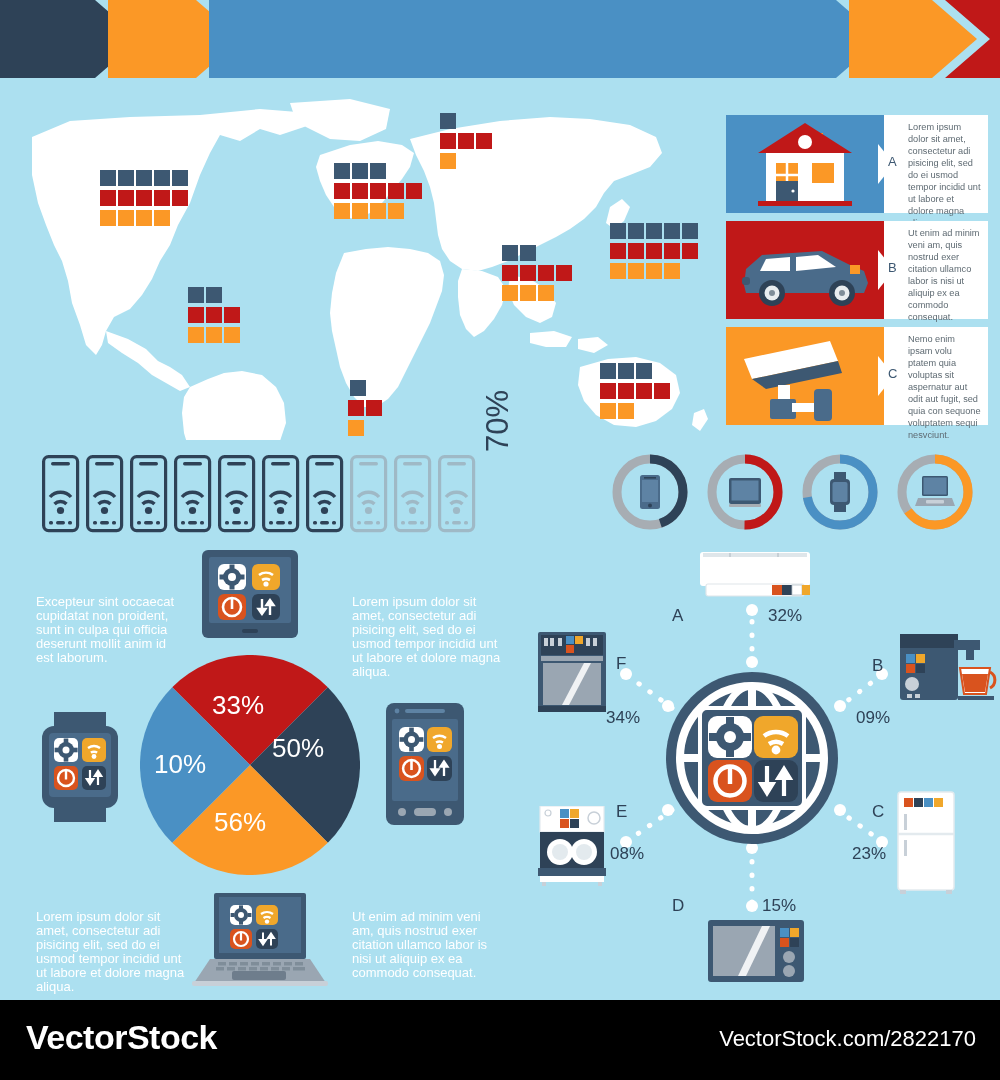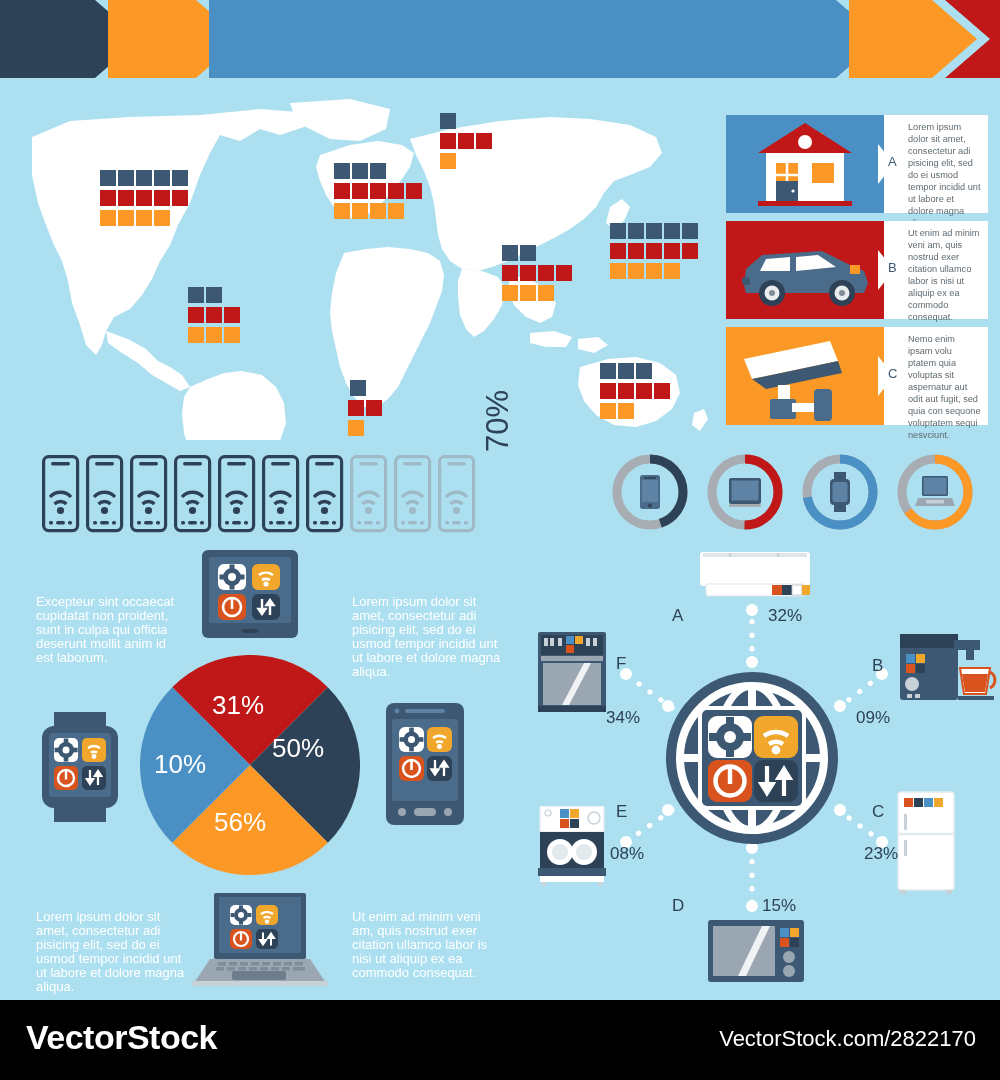--- a/index.html
+++ b/index.html
@@ -573,21 +573,21 @@
 </svg>
 
 <div id="pie-wrap">
   <svg width="220" height="220" viewBox="0 0 220 220">
 
     <path d="M110,110 L32.2,32.2 A110,110 0 0 1 187.8,32.2 Z" fill="#c01818"></path>
     <path d="M110,110 L187.8,32.2 A110,110 0 0 1 187.8,187.8 Z" fill="#2e4257"></path>
     <path d="M110,110 L187.8,187.8 A110,110 0 0 1 32.2,187.8 Z" fill="#fb9826"></path>
     <path d="M110,110 L32.2,187.8 A110,110 0 0 1 32.2,32.2 Z" fill="#4a90c4"></path>
   </svg>
-  <div class="pie-label" style="left:72px;top:35px;">31%</div>
+  <div class="pie-label" style="left:72px;top:35px;">33%</div>
   <div class="pie-label" style="left:132px;top:78px;">50%</div>
   <div class="pie-label" style="left:74px;top:152px;">56%</div>
   <div class="pie-label" style="left:14px;top:94px;">10%</div>
 </div>
 
 <svg id="laptop" width="136" height="96" viewBox="0 0 136 96">
   <rect x="22" y="0" width="92" height="66" rx="2" fill="#3d5872"></rect>
   <rect x="27" y="4" width="82" height="56" fill="#4a6b8a"></rect>
   <g>
       <rect x="38" y="12" width="22" height="20" rx="5" fill="#ffffff"></rect>
@@ -739,21 +739,21 @@
     <rect x="8" y="8" width="9" height="9" fill="#d9531e"></rect>
     <rect x="18" y="8" width="9" height="9" fill="#2e4257"></rect>
     <rect x="28" y="8" width="9" height="9" fill="#4a90c4"></rect>
     <rect x="38" y="8" width="9" height="9" fill="#f0a72b"></rect>
     <rect x="8" y="24" width="3" height="16" fill="#c8d0d8"></rect>
     <rect x="8" y="50" width="3" height="16" fill="#c8d0d8"></rect>
     <rect x="4" y="100" width="6" height="4" fill="#c8d0d8"></rect>
     <rect x="50" y="100" width="6" height="4" fill="#c8d0d8"></rect>
   </svg>
   <div class="hub-letter" style="left:352px;top:254px;">C</div>
-  <div class="hub-pct" style="left:344px;top:296px;">23%</div>
+  <div class="hub-pct" style="left:332px;top:296px;">23%</div>
 
   <svg class="appl" style="left:188px;top:372px;" width="96" height="62" viewBox="0 0 96 62">
     <rect x="0" y="0" width="96" height="62" rx="3" fill="#3d5872"></rect>
     <rect x="5" y="6" width="62" height="50" fill="#9aa6b2"></rect>
     <path d="M30,56 L54,6 L62,6 L38,56 Z" fill="#ffffff" opacity=".85"></path>
     <rect x="72" y="8" width="9" height="9" fill="#4a90c4"></rect>
     <rect x="82" y="8" width="9" height="9" fill="#f0a72b"></rect>
     <rect x="72" y="18" width="9" height="9" fill="#d9531e"></rect>
     <rect x="82" y="18" width="9" height="9" fill="#2e4257"></rect>
     <circle cx="81" cy="37" r="6" fill="#9aa6b2"></circle>

